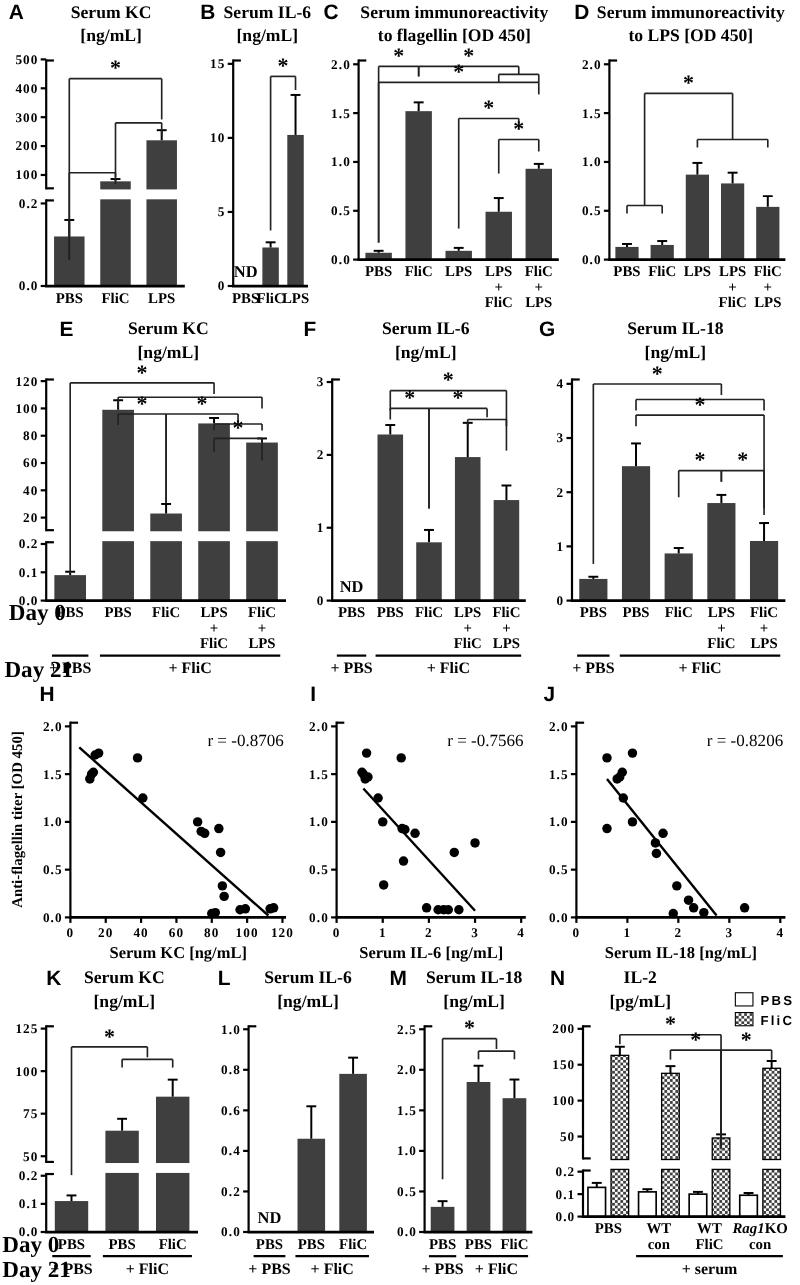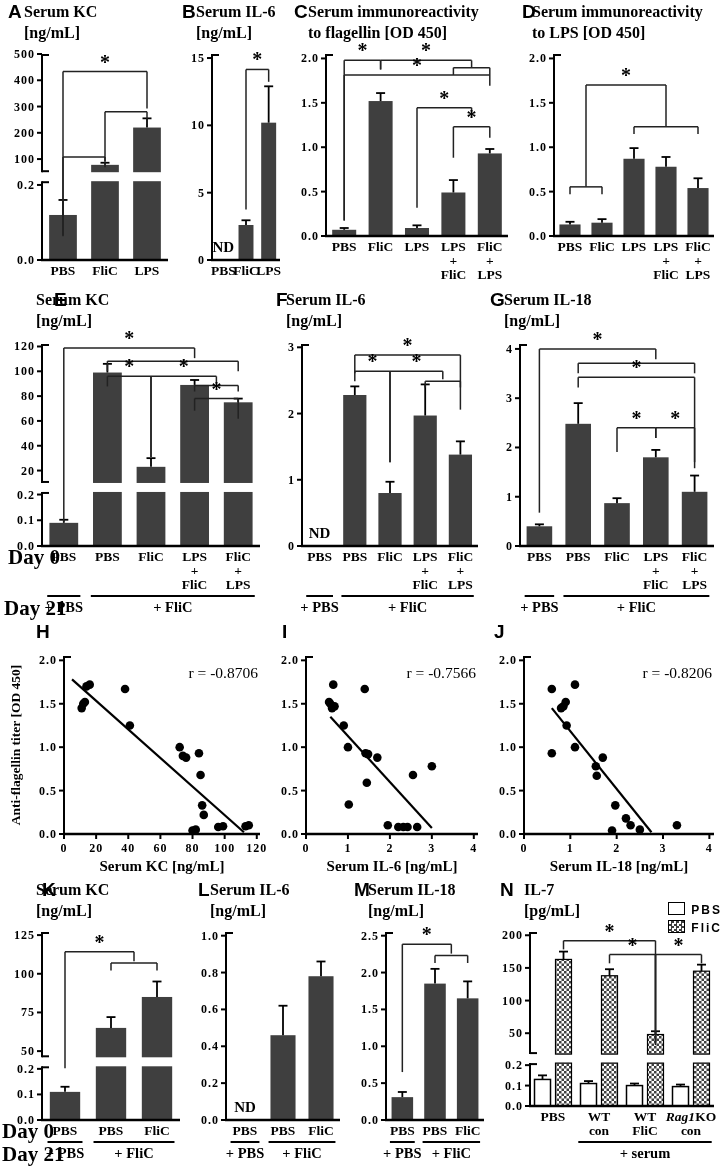--- a/index.html
+++ b/index.html
@@ -1,21 +1,21 @@
 <!DOCTYPE html>
 <html><head>
 <meta charset="utf-8">
 <style>
   html,body{margin:0;padding:0;background:#fff;}
   #page{position:relative;width:727px;height:1168px;background:#fff;overflow:hidden;
         font-family:"Liberation Serif",serif;color:#000;}
   .panel{position:absolute;}
   .plabel{position:absolute;top:0;font-family:"Liberation Sans",sans-serif;
           font-weight:bold;font-size:19px;line-height:1;}
-  .ptitle{position:absolute;top:0;left:0;right:0;text-align:left;font-weight:bold;
+  .ptitle{position:absolute;top:0;left:0;right:0;text-align:center;font-weight:bold;
           font-size:16px;line-height:1.3;white-space:pre-line;}
   svg.chart{position:absolute;left:0;overflow:visible;}
   .daylab{position:absolute;font-weight:bold;font-size:21px;line-height:1;}
   .legend{position:absolute;top:22px;right:2px;}
   .legrow{font-family:"Liberation Sans",sans-serif;font-weight:bold;font-size:12px;
           letter-spacing:2px;margin-bottom:3px;white-space:nowrap;}
   .sw{display:inline-block;width:15px;height:11px;border:1.6px solid #000;
       margin-right:6px;vertical-align:-1px;background:#fff;}
   .sw.chk{background:conic-gradient(#3f3f3f 25%,#fff 0 50%,#3f3f3f 0 75%,#fff 0) 0 0/5px 5px;}
 </style>
@@ -727,21 +727,21 @@
         <line x1="50.33333333333333" y1="18.22" x2="50.33333333333333" y2="146.06" stroke="#222" stroke-width="1.5"></line>
         <line x1="99.33333333333333" y1="18.22" x2="99.33333333333333" y2="27.619999999999997" stroke="#222" stroke-width="1.5"></line>
         <text x="74.83333333333333" y="15.219999999999999" text-anchor="middle" font-size="20" font-weight="bold" font-family="&quot;Liberation Serif&quot;,serif" fill="#000">*</text>
         <line x1="83" y1="29.5" x2="115.66666666666666" y2="29.5" stroke="#222" stroke-width="1.5"></line>
         <line x1="83" y1="29.5" x2="83" y2="37.02" stroke="#222" stroke-width="1.5"></line>
         <line x1="115.66666666666666" y1="29.5" x2="115.66666666666666" y2="37.02" stroke="#222" stroke-width="1.5"></line>
       </svg>
   </div>
   <div class="panel" style="left:494px;top:880px;width:230px;height:288px">
     <div class="plabel" style="left:6px">N</div>
-    <div class="ptitle" style="padding-right:84px;padding-left:30px">IL-7
+    <div class="ptitle" style="padding-right:84px;padding-left:30px">IL-2
 [pg/mL]</div>
     <div class="legend">
       <div class="legrow"><span class="sw"></span><span>PBS</span></div>
       <div class="legrow"><span class="sw chk"></span><span>FliC</span></div>
     </div>
     <svg class="chart" width="228" height="242" style="top:46px">
         <defs>
           <pattern id="chk13" patternUnits="userSpaceOnUse" width="5" height="5">
             <rect width="5" height="5" fill="#fff"></rect>
             <rect x="0" y="0" width="2.5" height="2.5" fill="#3f3f3f"></rect>

